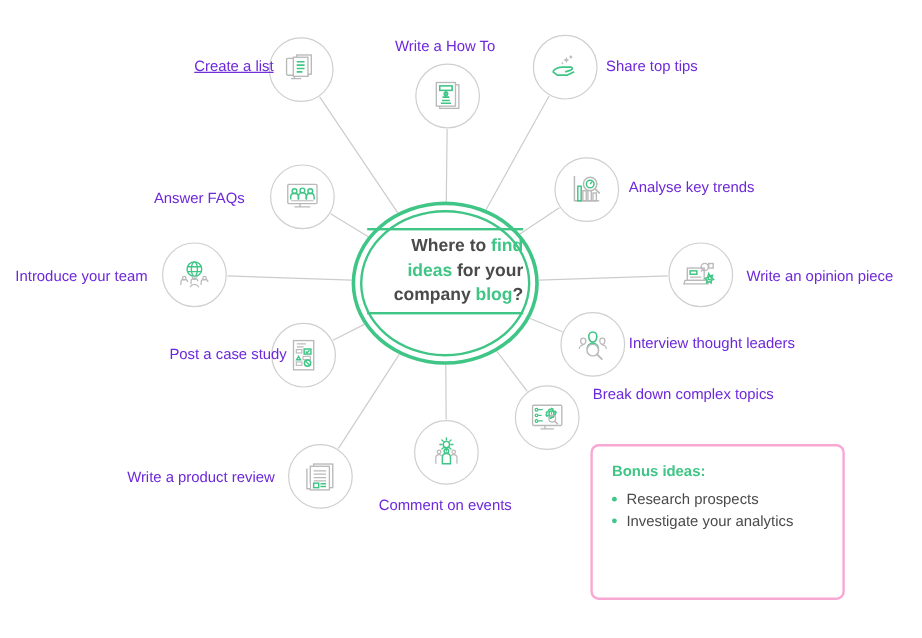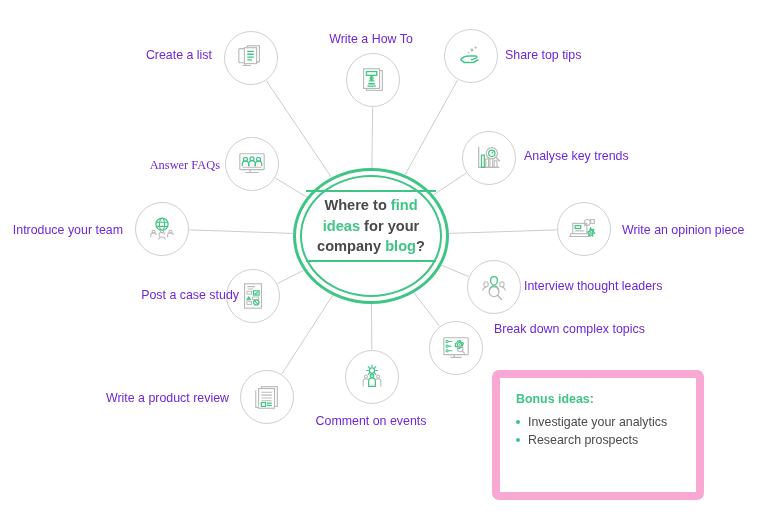--- a/index.html
+++ b/index.html
@@ -51,38 +51,38 @@
     width:142px;height:122px;
     border:2px solid #3fc585;
     border-radius:50%;
     box-sizing:border-box;
     background:#fff;
   }
   #hubText{
     position:absolute;
     left:306px;top:190px;
     width:130px;
-    text-align:center;
+    text-align:right;
     font-size:14.6px;
     font-weight:bold;
     line-height:1.42;
     color:#4a4a4a;
     border-top:2px solid #3fc585;
     border-bottom:2px solid #3fc585;
     padding:3px 0 3px 0;
     box-sizing:border-box;
   }
   .g{color:#3fc585;}
 
   
   #bonus{
     position:absolute;
     left:492px;top:370px;
     width:212px;height:130px;
-    border:8px solid #f9a8d4;
+    border:2px solid #f9a8d4;
     border-radius:7px;
     box-sizing:border-box;
     background:#fff;
   }
   #bonusTitle{
     position:absolute;left:16px;top:14px;
     font-size:12.4px;font-weight:bold;color:#3fc585;
   }
   #bonusList{
     position:absolute;left:14px;top:36px;right:8px;
@@ -288,43 +288,43 @@
     <circle cx="16" cy="10.4" r="2.1" fill="none" stroke="#3fc585" stroke-width="1.3"></circle>
     <path d="M12.6 18.5v-3c0-1.9 1.5-3.2 3.4-3.2s3.4 1.3 3.4 3.2v3" fill="none" stroke="#3fc585" stroke-width="1.3"></path>
     <circle cx="23" cy="11" r="2.1" fill="none" stroke="#3fc585" stroke-width="1.3"></circle>
     <path d="M19.6 18.5v-2.4c0-1.9 1.5-3.2 3.4-3.2s3.4 1.3 3.4 3.2v2.4" fill="none" stroke="#3fc585" stroke-width="1.3"></path>
     <path d="M6 19.5h20" stroke="#b9b9b9" stroke-width="1"></path>
   </svg>
         </span>
       </div>
     </div>
   <div id="labels">
-      <div class="label l" style="left: 212px; top: 55px;">Create a list</div>
+      <div class="label l" style="left: 228px; top: 55px; text-decoration: underline;">Create a list</div>
       <div class="label c" style="left: 371px; top: 39px;">Write a How To</div>
       <div class="label r" style="left: 505px; top: 55px;">Share top tips</div>
       <div class="label r" style="left: 524px; top: 156px;">Analyse key trends</div>
       <div class="label r" style="left: 622px; top: 230px;">Write an opinion piece</div>
       <div class="label r" style="left: 524px; top: 286px;">Interview thought leaders</div>
       <div class="label r" style="left: 494px; top: 329px;">Break down complex topics</div>
       <div class="label c" style="left: 371px; top: 421px;">Comment on events</div>
       <div class="label l" style="left: 229px; top: 398px;">Write a product review</div>
       <div class="label l" style="left: 215px; top: 295px; margin-left: 24px;">Post a case study</div>
       <div class="label l" style="left: 123px; top: 230px;">Introduce your team</div>
-      <div class="label l" style="left: 220px; top: 165px; font-family: Liberation Serif, serif;">Answer FAQs</div>
+      <div class="label l" style="left: 204px; top: 165px;">Answer FAQs</div>
     </div>
 
   <div id="hub"></div>
   <div id="hub2"></div>
   <div id="hubText">
     <span><span>Where to </span><span class="g">find</span></span><br>
     <span><span class="g">ideas</span><span> for your</span></span><br>
     <span><span>company </span><span class="g">blog</span><span>?</span></span>
   </div>
 
   <div id="bonus">
     <div id="bonusTitle">Bonus ideas:</div>
     <ul id="bonusList">
+        <li>Research prospects</li>
         <li>Investigate your analytics</li>
-        <li>Research prospects</li>
       </ul>
   </div>
 
 </div>
 
 </body></html>

